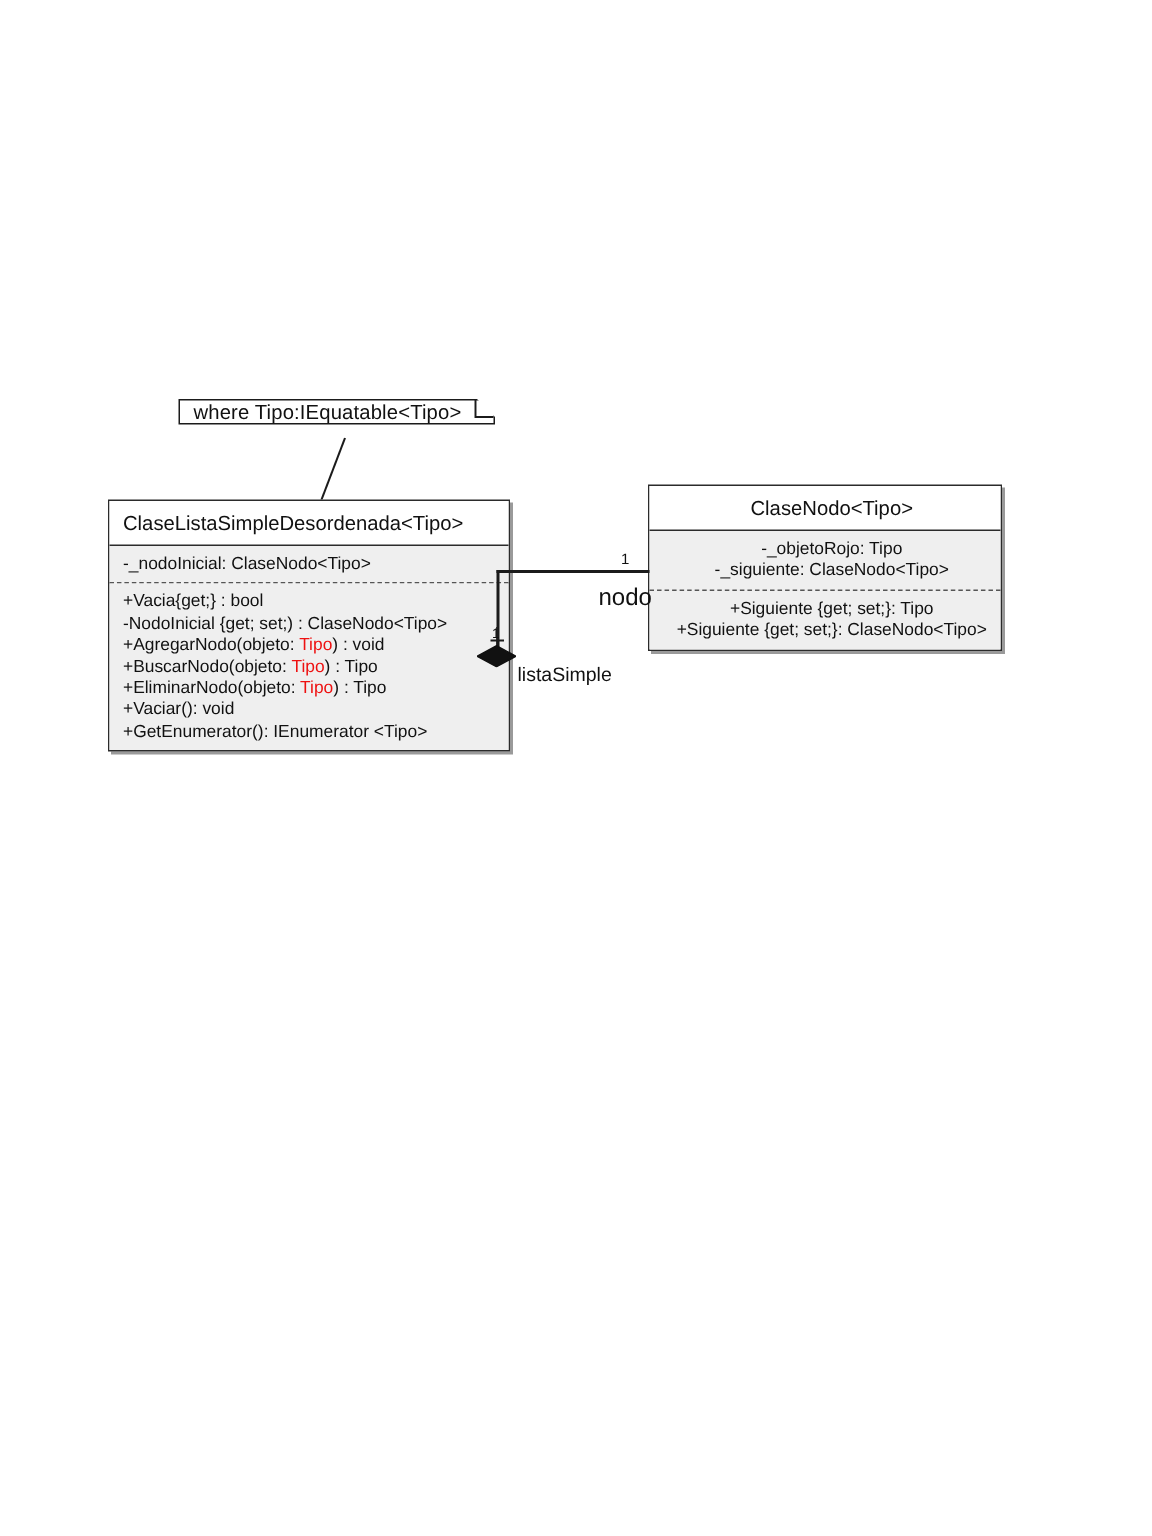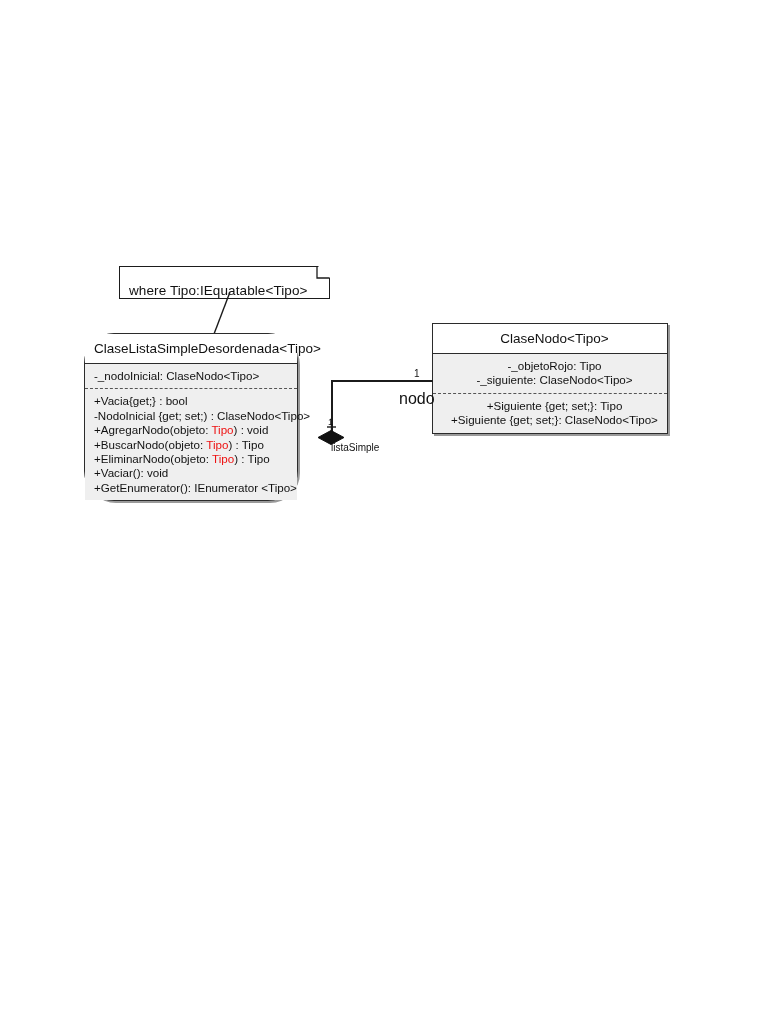--- a/index.html
+++ b/index.html
@@ -22,21 +22,21 @@
     width: 768px;
     height: 1024px;
   }
 
   
   .note {
     position: absolute;
     left: 119px;
     top: 266px;
     width: 211px;
-    height: 33px;
+    height: 17px;
     box-sizing: border-box;
     background: #ffffff;
     border: 1.3px solid #1b1b1b;
     display: flex;
     align-items: flex-end;
   }
   .note-text {
     font-size: 13.5px;
     letter-spacing: 0.1px;
     padding-left: 9px;
@@ -83,24 +83,23 @@
     line-height: 14.4px;
     white-space: nowrap;
     color: #111111;
   }
   .mem .t {
     color: #ee1111;
   }
 
   
   #class-lista {
-    left: 84px;
+    left: 72px;
     top: 333px;
-    width: 214px;
-    border-radius: 30px;
+    width: 268px;
   }
   #class-nodo {
     left: 432px;
     top: 323px;
     width: 236px;
     text-align: center;
   }
 
   
   .line {
@@ -148,21 +147,21 @@
 
   
   .lbl {
     position: absolute;
     font-size: 9.6px;
     color: #111111;
     white-space: nowrap;
   }
   #lbl-mult-right { left: 414px; top: 368px; font-size: 10px; }
   #lbl-role-right { left: 399px; top: 390px; font-size: 16px; }
-  #lbl-role-left  { left: 331px; top: 442px; font-size: 10px; }
+  #lbl-role-left  { left: 345px; top: 442px; font-size: 13px; }
   #lbl-mult-left  { left: 328px; top: 417px; font-size: 9.2px; }
 </style>
 </head>
 <body>
 
 <div id="canvas">
 
   <div class="note">
     <span class="note-text">where  Tipo:IEquatable&lt;Tipo&gt;</span>
     <span class="note-fold-cut"></span>

